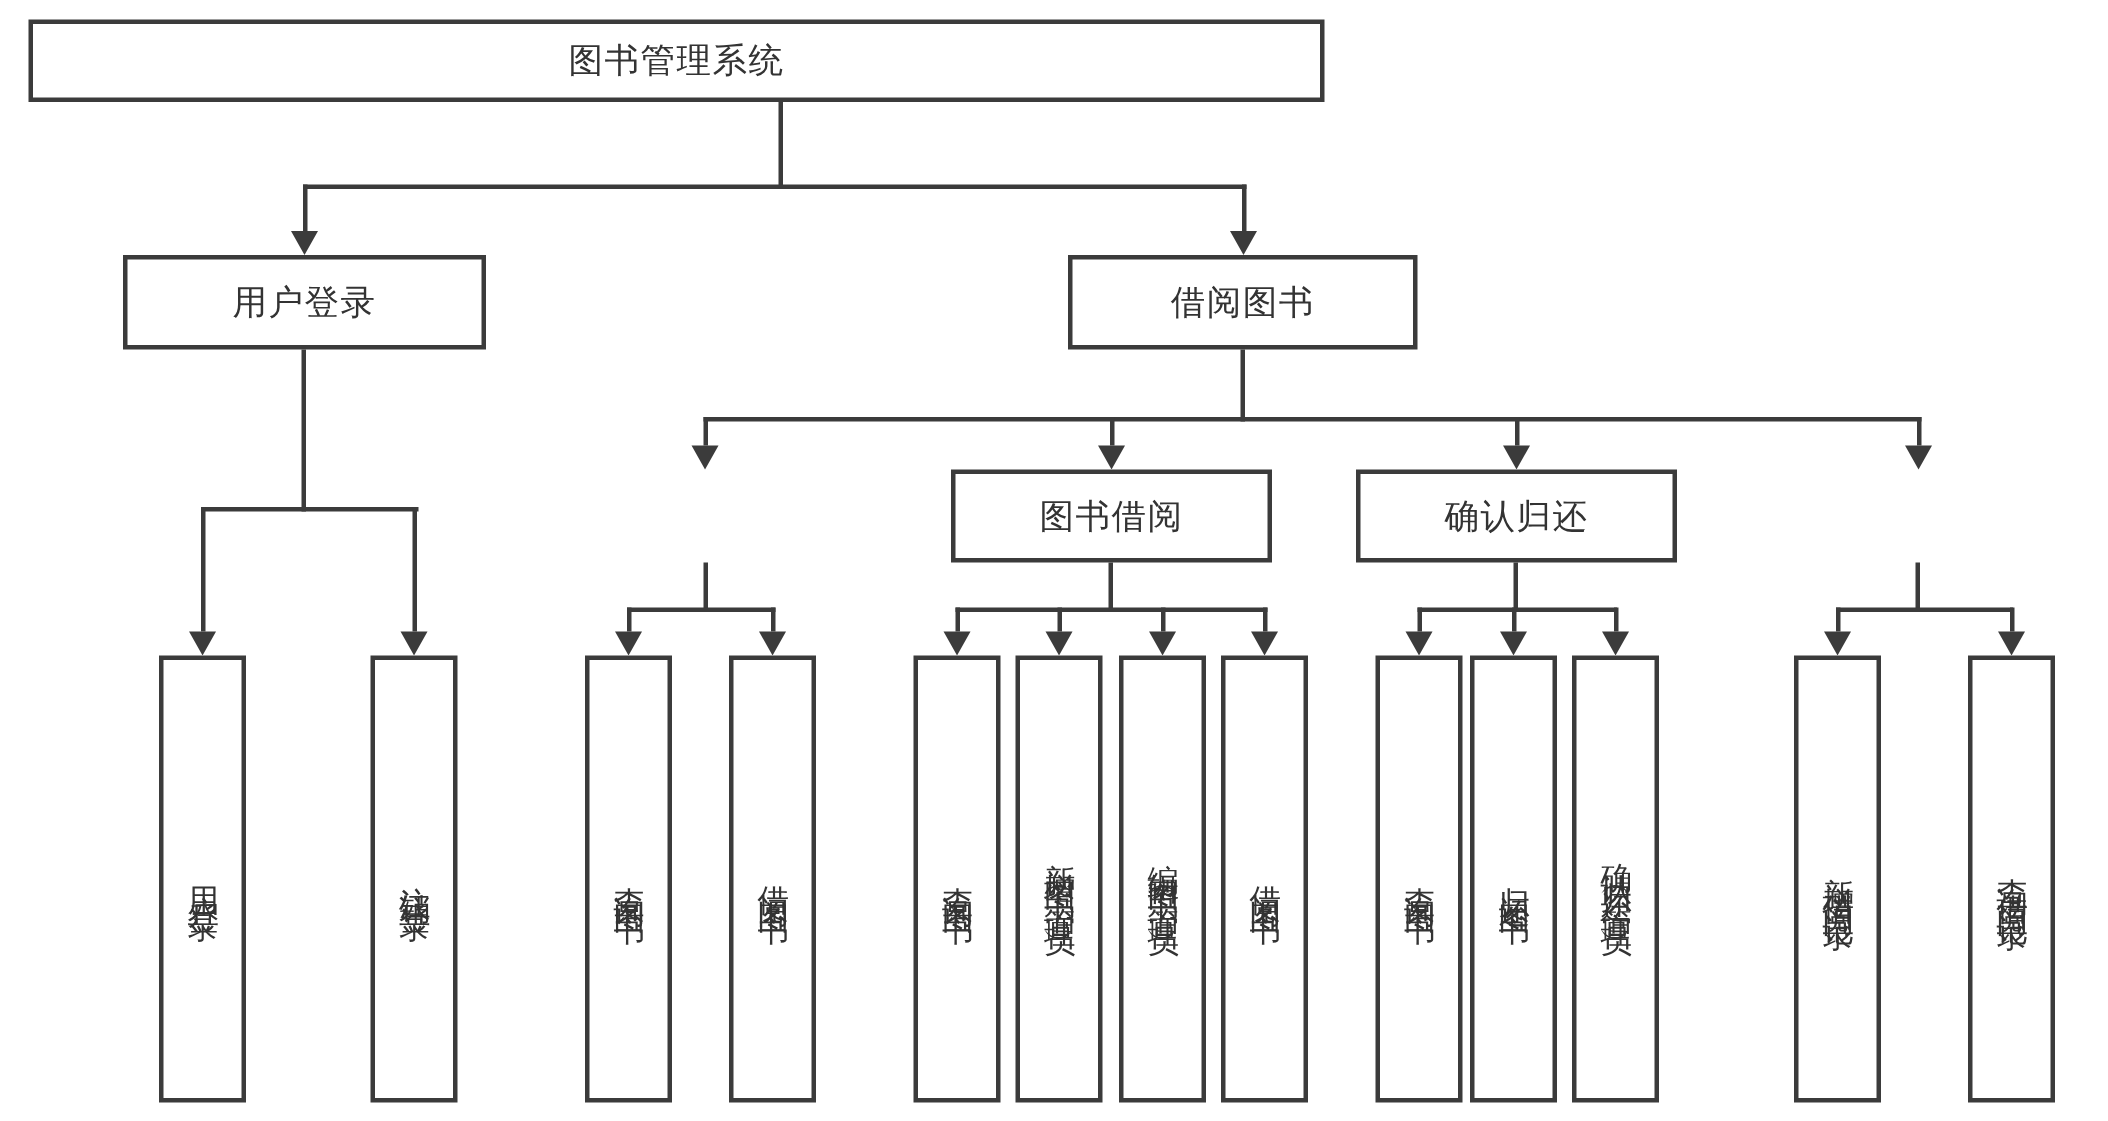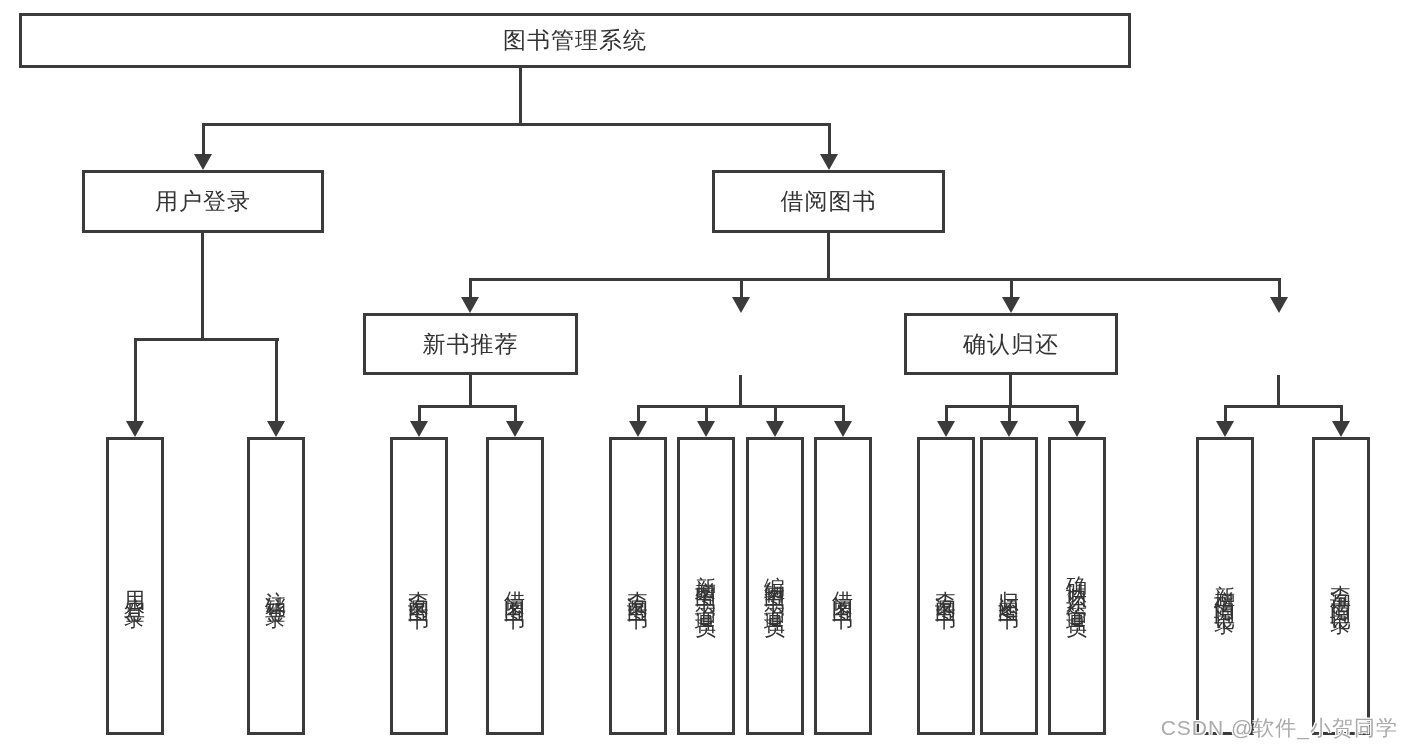--- a/index.html
+++ b/index.html
@@ -55,21 +55,21 @@
     letter-spacing:1px;
     text-shadow:1px 1px 0 #ffffff,-1px -1px 0 #ffffff,1px -1px 0 #ffffff,-1px 1px 0 #ffffff;
     z-index:10;
   }
 </style>
 </head>
 <body>
 
 <div class="canvas">
 
-  <div class="node" style="left:19px;top:13px;width:1112px;height:55px;">
+  <div class="node" style="left:19px;top:13px;width:864px;height:55px;">
     <span>图书管理系统</span>
   </div>
 
   <div class="line v" style="left:519px;top:68px;height:58px;"></div>
   <div class="line h" style="left:202px;top:123px;width:629px;"></div>
   <div class="arrow" style="left:194px;top:123px;height:47px;">
       <div class="stem"></div>
       <div class="head"></div>
     </div>
   <div class="arrow" style="left:820px;top:123px;height:47px;">
@@ -107,22 +107,22 @@
     </div>
   <div class="arrow" style="left:1002px;top:278px;height:35px;">
       <div class="stem"></div>
       <div class="head"></div>
     </div>
   <div class="arrow" style="left:1270px;top:278px;height:35px;">
       <div class="stem"></div>
       <div class="head"></div>
     </div>
 
-  <div class="node" style="left:363px;top:313px;width:215px;height:62px;">
-    <span>新书推荐</span>
+  <div class="node" style="left:634px;top:313px;width:214px;height:62px;">
+    <span>图书借阅</span>
   </div>
   <div class="node" style="left:904px;top:313px;width:214px;height:62px;">
     <span>确认归还</span>
   </div>
 
   <div class="line v" style="left:469px;top:375px;height:33px;"></div>
   <div class="line h" style="left:418px;top:405px;width:99px;"></div>
   <div class="arrow" style="left:410px;top:405px;height:32px;">
       <div class="stem"></div>
       <div class="head"></div>
@@ -214,15 +214,14 @@
     <span class="vtext">确认归还（管理员）</span>
   </div>
 
   <div class="node leaf" style="left:1196px;top:437px;width:58px;height:298px;">
     <span class="vtext">新增借阅记录</span>
   </div>
   <div class="node leaf" style="left:1312px;top:437px;width:58px;height:298px;">
     <span class="vtext">查询借阅记录</span>
   </div>
 
-  <div class="watermark">CSDN @软件_小贺同学</div>
 
 </div>
 
 </body></html>

